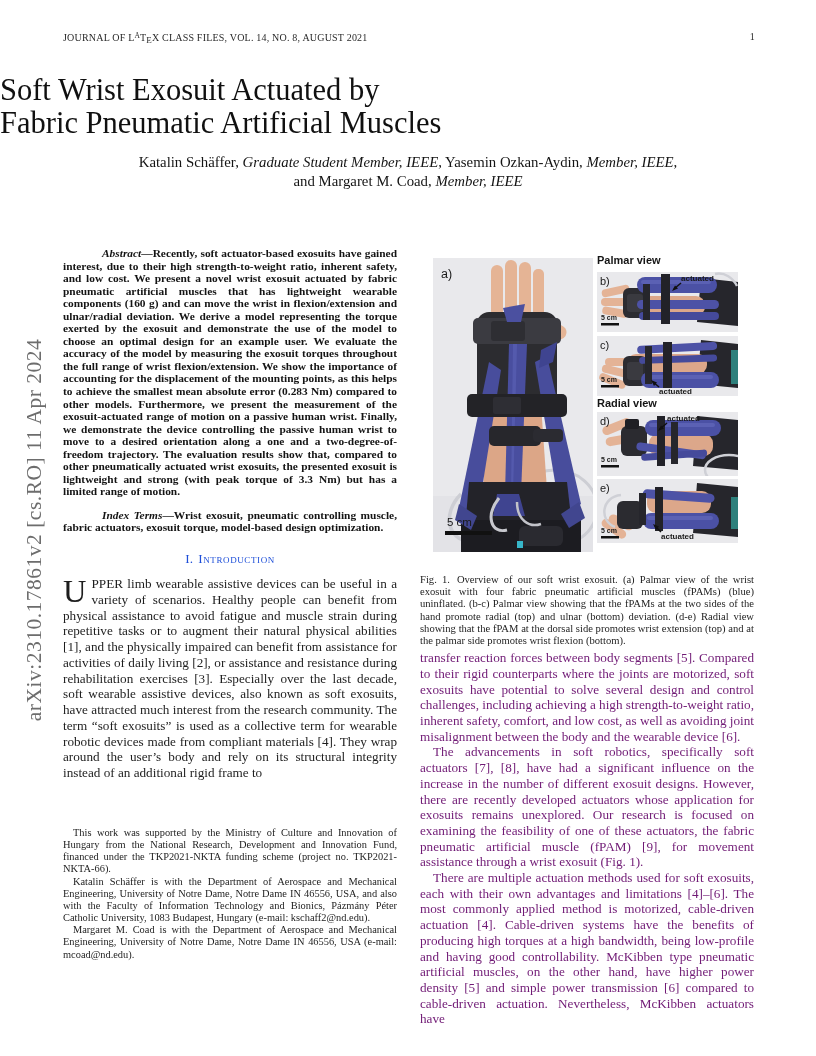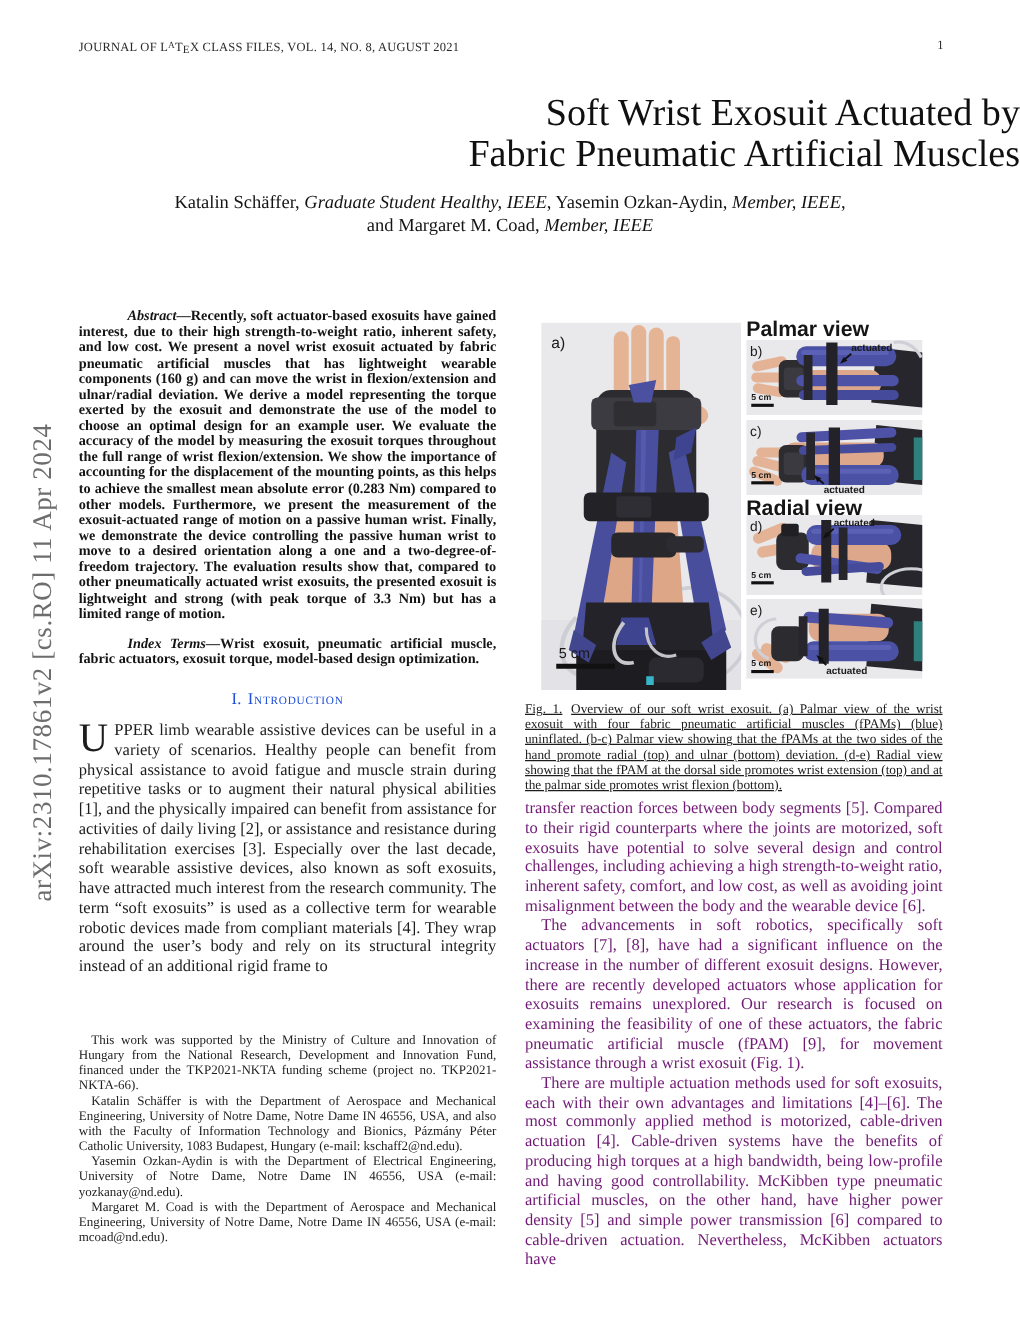--- a/index.html
+++ b/index.html
@@ -15,21 +15,21 @@
     font-size:10px; letter-spacing:.2px; color:#2a2a2a;
   }
   .latex-a { font-size:7.5px; vertical-align:2.5px; letter-spacing:0; }
   .latex-e { font-size:9px; vertical-align:-2px; }
   .arxiv-side {
     position:absolute; left:34px; top:530px;
     transform:translate(-50%,-50%) rotate(-90deg);
     white-space:nowrap; font-size:21.5px; color:#6d6d6d; letter-spacing:.5px;
   }
   .paper-title {
-    position:absolute; top:74px; left:0; width:816px; text-align:right;
+    position:absolute; top:74px; left:0; width:816px; text-align:left;
     font-size:30.5px; line-height:33px; color:#101010; font-weight:400;
   }
   .authors {
     position:absolute; top:153px; left:0; width:816px; text-align:center;
     font-size:14.8px; line-height:18.5px; color:#141414;
   }
   .col-left  { position:absolute; left:63px;  top:247px; width:334px; }
   .col-right { position:absolute; left:420px; top:250px; width:334px; }
   .abstract-p, .index-p {
     font-weight:bold; font-size:11.4px; line-height:12.55px;
@@ -52,39 +52,38 @@
   .footnotes {
     position:absolute; left:63px; top:827px; width:334px;
     font-size:10.4px; line-height:12.15px; text-align:justify; color:#1d1d1d;font-family:Liberation Serif, serif;
   }
   .footnotes p { text-indent:10px; }
   .figure1 { position:relative; width:334px; height:306px; }
   .main-photo { position:absolute; left:13px; top:8px; width:160px; height:294px; }
   .sub-col { position:absolute; left:177px; top:0; width:141px; }
   .view-label {
     position:absolute; left:0; font-family:"Liberation Sans","DejaVu Sans",sans-serif;
-    font-weight:bold; font-size:17px; color:#151515;
+    font-weight:bold; font-size:11px; color:#151515;
   }
   .vl-palmar { top:4px; } .vl-radial { top:147px;text-align:right; }
   .sub-photo { position:absolute; left:0; width:141px; }
   .ph-b { top:22px; height:60px; } .ph-c { top:86px; height:60px; }
   .ph-d { top:162px; height:64px; } .ph-e { top:229px; height:64px; }
   svg { display:block; }
   svg text {
     font-family:"Liberation Sans","DejaVu Sans",sans-serif; fill:#1a1a1a;
   }
   svg text.act { font-weight:bold; font-size:8px; }
   svg text.panel { font-size:11px; }
   svg text.panel-a { font-size:12.5px; }
   svg text.scale-s { font-weight:bold; font-size:7px; }
   svg text.scale-m { font-size:11.5px; }
   .caption {
-    margin-top:6px; font-size:10.6px; line-height:12.2px; text-align:justify;
+    margin-top:18px; font-size:10.6px; line-height:12.2px; text-align:justify;
     color:#1d1d1d;
-    text-decoration:underline;
   }
   .cap-lead { margin-right:7px; }
   .body-p {
     font-size:13.2px; line-height:15.7px; text-align:justify; color:#701a75;
   }
   .body-p.indent { text-indent:13px; }
   .p-first { margin-top:3px; }
 </style>
 </head>
 <body>
@@ -95,35 +94,34 @@
 </div>
 
 <div class="arxiv-side">arXiv:2310.17861v2  [cs.RO]  11 Apr 2024</div>
 
 <h1 class="paper-title">
   <span>Soft Wrist Exosuit Actuated by</span><br>
   <span>Fabric Pneumatic Artificial Muscles</span>
 </h1>
 
 <div class="authors">
-  <span>Katalin Schäffer, </span><i>Graduate Student Healthy, IEEE</i><span>, Yasemin Ozkan-Aydin, </span><i>Member, IEEE</i><span>,</span><br>
+  <span>Katalin Schäffer, </span><i>Graduate Student Member, IEEE</i><span>, Yasemin Ozkan-Aydin, </span><i>Member, IEEE</i><span>,</span><br>
   <span>and Margaret M. Coad, </span><i>Member, IEEE</i>
 </div>
 
 <div class="col-left">
   <p class="abstract-p"><span class="lead-it">Abstract</span><span>—Recently, soft actuator-based exosuits have gained interest, due to their high strength-to-weight ratio, inherent safety, and low cost. We present a novel wrist exosuit actuated by fabric pneumatic artificial muscles that has lightweight wearable components (160 g) and can move the wrist in flexion/extension and ulnar/radial deviation. We derive a model representing the torque exerted by the exosuit and demonstrate the use of the model to choose an optimal design for an example user. We evaluate the accuracy of the model by measuring the exosuit torques throughout the full range of wrist flexion/extension. We show the importance of accounting for the displacement of the mounting points, as this helps to achieve the smallest mean absolute error (0.283 Nm) compared to other models. Furthermore, we present the measurement of the exosuit-actuated range of motion on a passive human wrist. Finally, we demonstrate the device controlling the passive human wrist to move to a desired orientation along a one and a two-degree-of-freedom trajectory. The evaluation results show that, compared to other pneumatically actuated wrist exosuits, the presented exosuit is lightweight and strong (with peak torque of 3.3 Nm) but has a limited range of motion.</span></p>
-  <p class="index-p"><span class="lead-it">Index Terms</span><span>—Wrist exosuit, pneumatic artificial muscle, fabric actuators, exosuit torque, model-based design optimization.</span></p>
+  <p class="index-p"><span class="lead-it">Index Terms</span><span>—Wrist exosuit, pneumatic controlling muscle, fabric actuators, exosuit torque, model-based design optimization.</span></p>
   <h2 class="sec-heading"><span>I.</span><span class="sc">Introduction</span></h2>
   <p class="intro-p"><span class="dropcap">U</span><span>PPER limb wearable assistive devices can be useful in a variety of scenarios. Healthy people can benefit from physical assistance to avoid fatigue and muscle strain during repetitive tasks or to augment their natural physical abilities [1], and the physically impaired can benefit from assistance for activities of daily living [2], or assistance and resistance during rehabilitation exercises [3]. Especially over the last decade, soft wearable assistive devices, also known as soft exosuits, have attracted much interest from the research community. The term “soft exosuits” is used as a collective term for wearable robotic devices made from compliant materials [4]. They wrap around the user’s body and rely on its structural integrity instead of an additional rigid frame to</span></p>
 </div>
 
 <div class="footnotes">
   <p>This work was supported by the Ministry of Culture and Innovation of Hungary from the National Research, Development and Innovation Fund, financed under the TKP2021-NKTA funding scheme (project no. TKP2021-NKTA-66).</p>
   <p>Katalin Schäffer is with the Department of Aerospace and Mechanical Engineering, University of Notre Dame, Notre Dame IN 46556, USA, and also with the Faculty of Information Technology and Bionics, Pázmány Péter Catholic University, 1083 Budapest, Hungary (e-mail: kschaff2@nd.edu).</p>
-  <p>Yasemin Ozkan-Aydin is with the Department of Electrical Engineering, University of Notre Dame, Notre Dame IN 46556, USA (e-mail: yozkanay@nd.edu).</p>
   <p>Margaret M. Coad is with the Department of Aerospace and Mechanical Engineering, University of Notre Dame, Notre Dame IN 46556, USA (e-mail: mcoad@nd.edu).</p>
 </div>
 
 <div class="col-right">
 
   <div class="figure1">
 
     <svg class="main-photo" viewBox="0 0 160 294" preserveAspectRatio="none">
       <rect width="160" height="294" fill="#e9e9ec"></rect>
       <rect y="238" width="160" height="56" fill="#e3e3e7"></rect>

